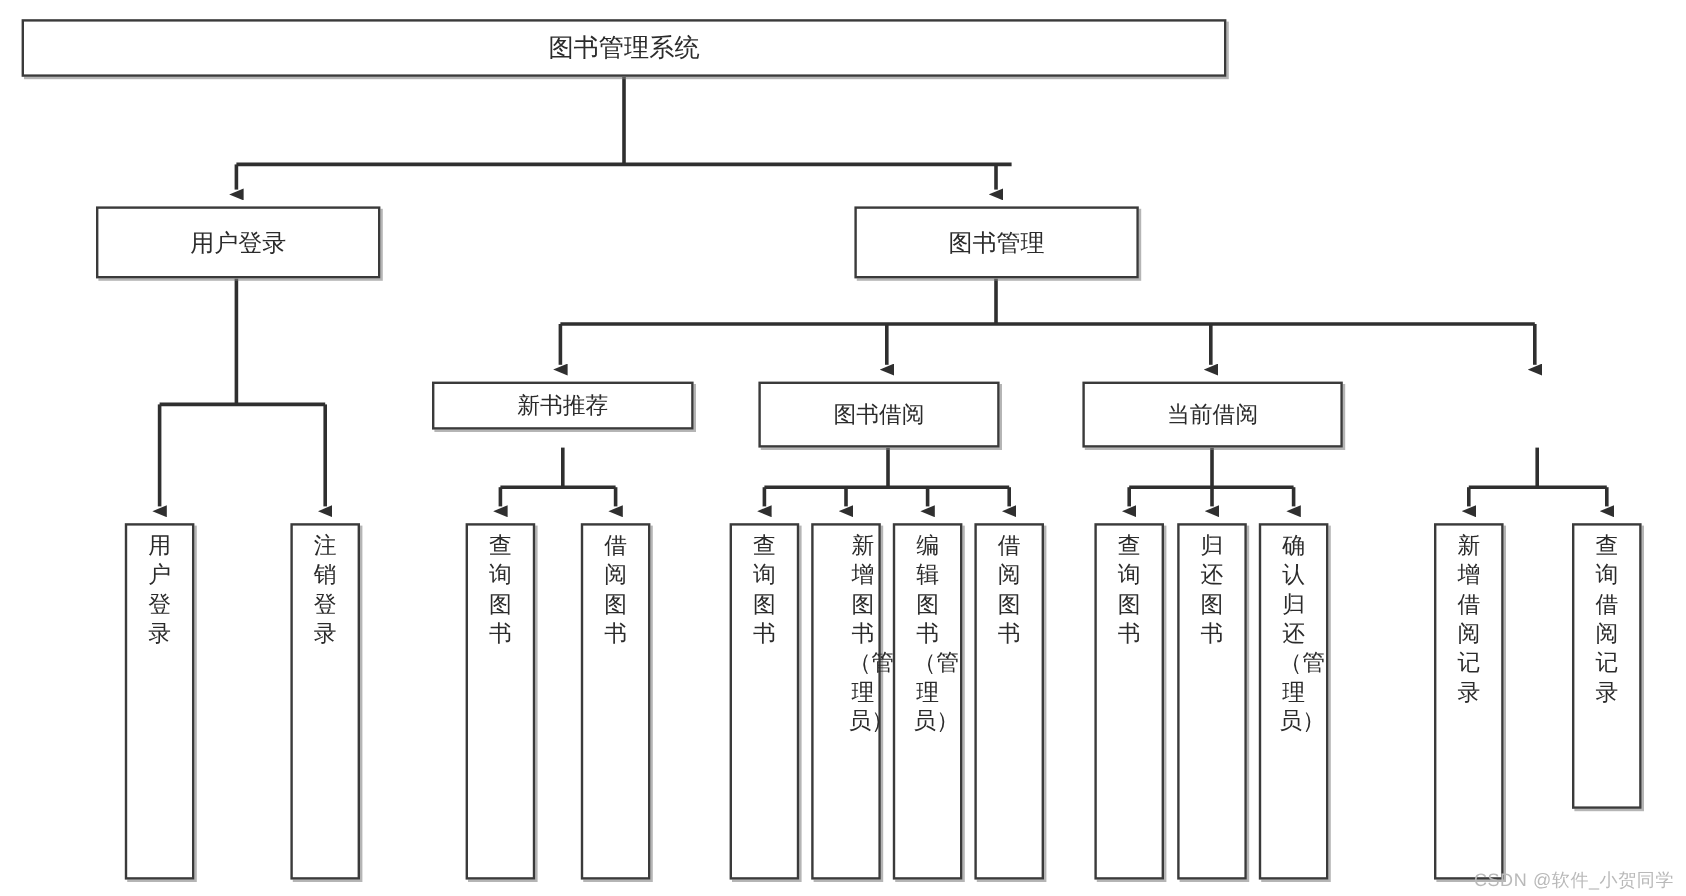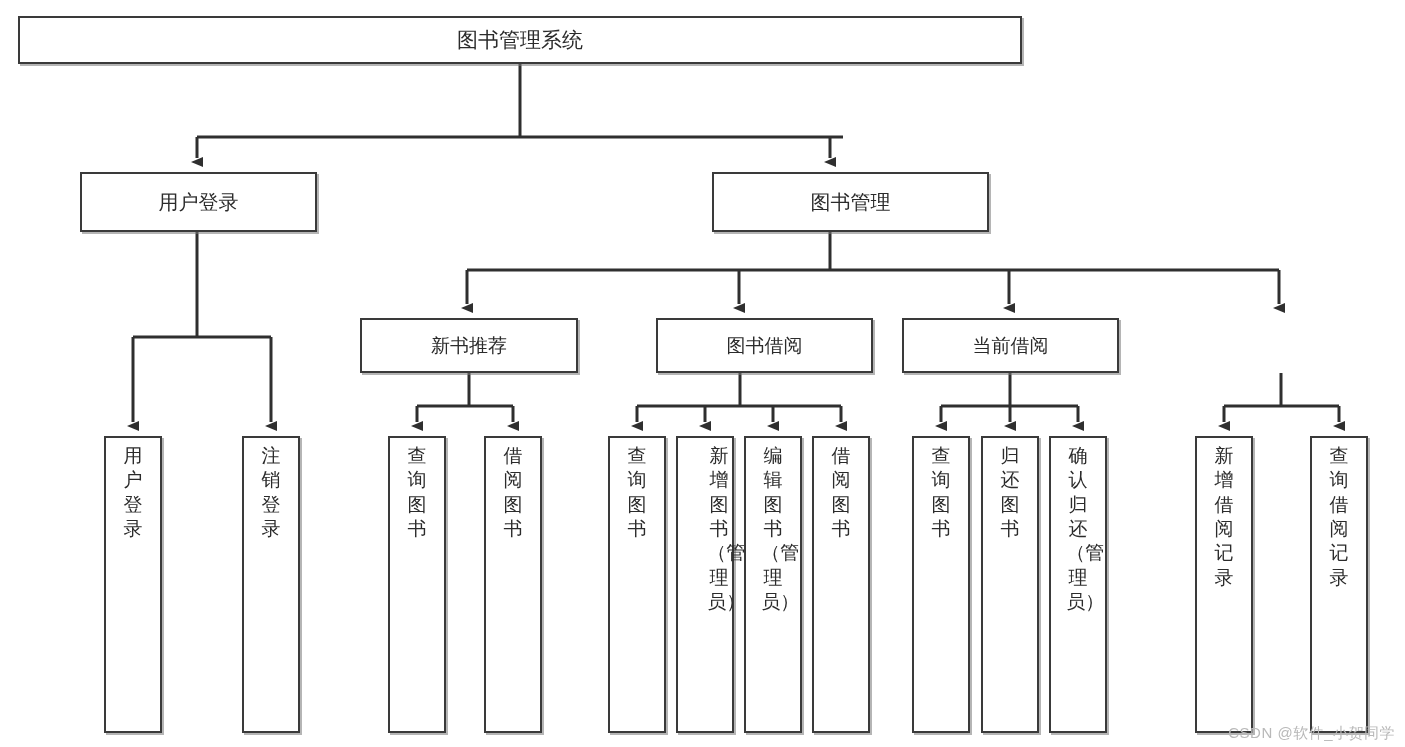--- a/index.html
+++ b/index.html
@@ -130,28 +130,28 @@
     </g>
   </svg>
 
   <div class="node root" style="left:18px; top:16px; width:1004px; height:48px;">
     <span class="label">图书管理系统</span>
   </div>
 
   <div class="node level1" style="left:80px; top:172px; width:237px; height:60px;">
     <span class="label">用户登录</span>
   </div>
-  <div class="node level1" style="left:712px; top:172px; width:277px; height:60px;">
+  <div class="node level1" style="left:712px; top:172px; width:237px; height:60px;">
     <span class="label">图书管理</span>
   </div>
 
-  <div class="node level2" style="left:360px; top:318px; width:218px; height:55px;">
+  <div class="node level2" style="left:360px; top:318px; width:218px; height:40px;">
     <span class="label">新书推荐</span>
   </div>
-  <div class="node level2" style="left:656px; top:318px; width:217px; height:55px;font-family:Liberation Mono, monospace;">
+  <div class="node level2" style="left:632px; top:318px; width:201px; height:55px;font-family:Liberation Mono, monospace;">
     <span class="label">图书借阅</span>
   </div>
   <div class="node level2" style="left:902px; top:318px; width:217px; height:55px;text-align:center;">
     <span class="label">当前借阅</span>
   </div>
 
   <div class="node leaf" style="left:104px; top:436px; width:58px; height:297px;">
     <span class="vtext">用户登录</span>
   </div>
   <div class="node leaf" style="left:242px; top:436px; width:58px; height:297px;">
@@ -184,19 +184,19 @@
   <div class="node leaf" style="left:981px; top:436px; width:58px; height:297px;">
     <span class="vtext">归还图书</span>
   </div>
   <div class="node leaf" style="left:1049px; top:436px; width:58px; height:297px;">
     <span class="vtext">确认归还（管理员）</span>
   </div>
 
   <div class="node leaf" style="left:1195px; top:436px; width:58px; height:297px;">
     <span class="vtext">新增借阅记录</span>
   </div>
-  <div class="node leaf" style="left:1310px; top:436px; width:58px; height:297px;">
+  <div class="node leaf" style="left:1310px; top:436px; width:58px; height:238px;">
     <span class="vtext">查询借阅记录</span>
   </div>
 
   <div class="watermark">CSDN @软件_小贺同学</div>
 
 </div>
 
 </body></html>

